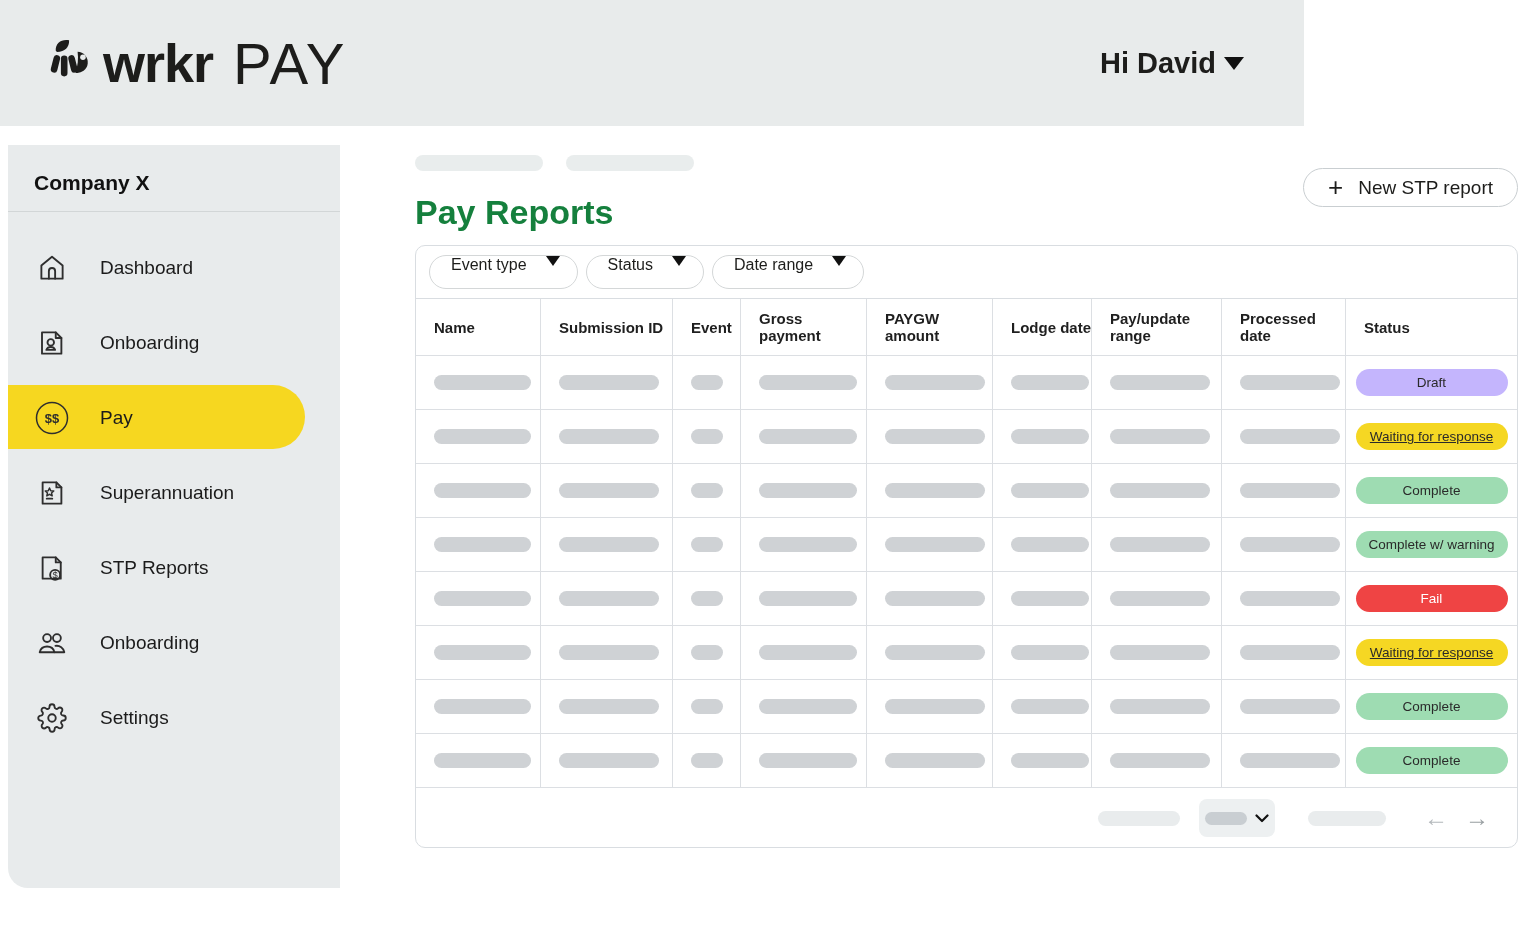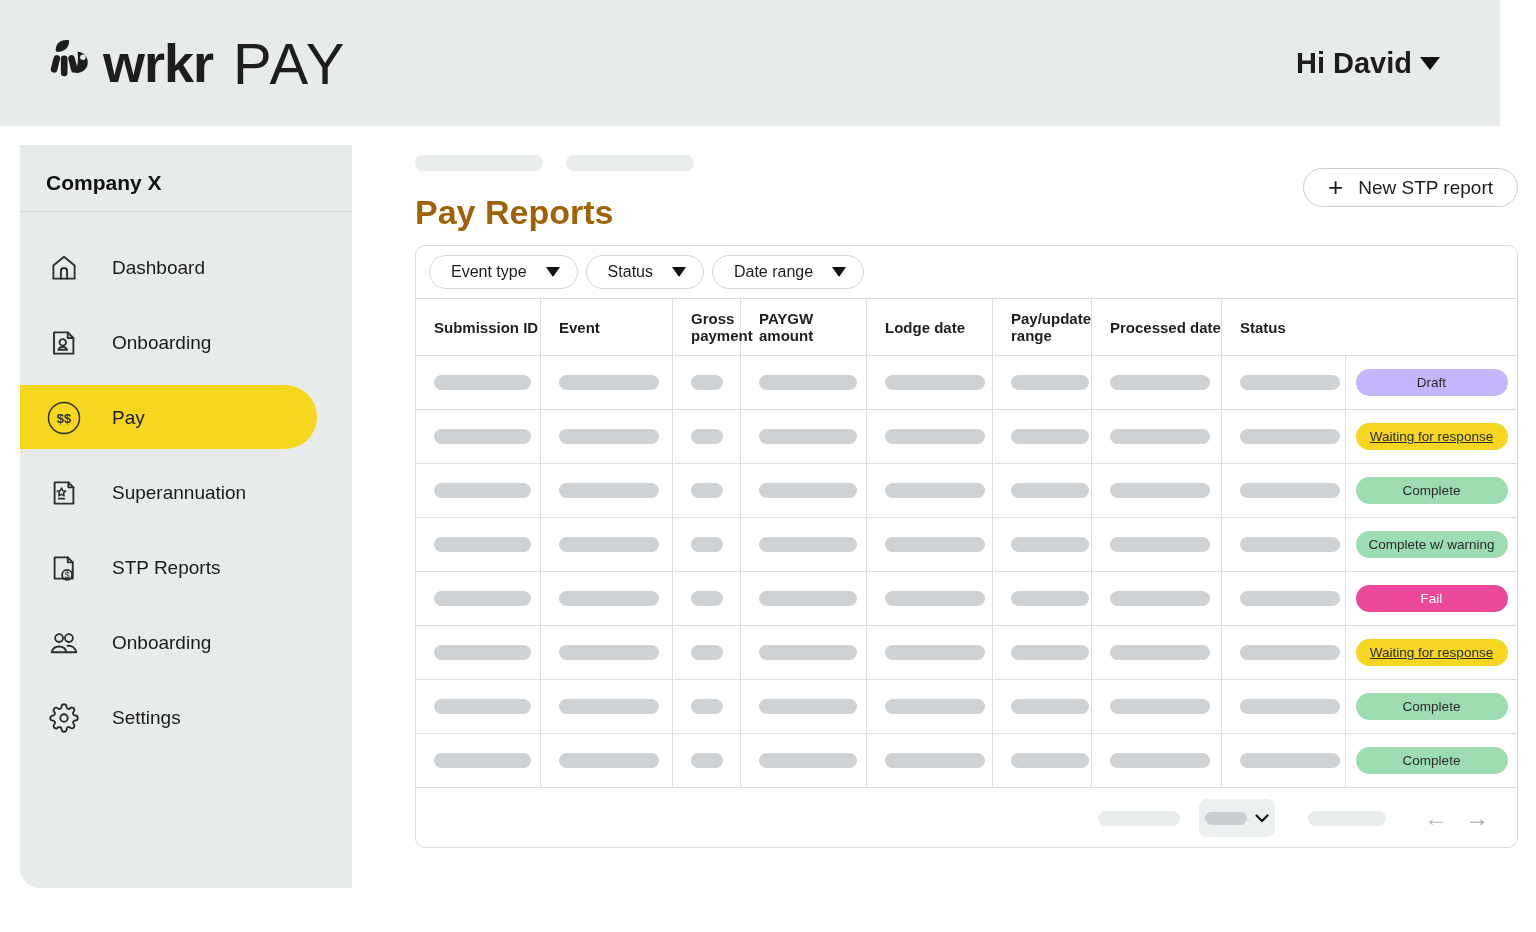--- a/index.html
+++ b/index.html
@@ -1,61 +1,61 @@
 <!DOCTYPE html>
 <html><head>
 <meta charset="utf-8">
 <style>
   * { margin:0; padding:0; box-sizing:border-box; }
   html,body { width:1536px; height:932px; background:#fff; overflow:hidden;
               font-family:"Liberation Sans","DejaVu Sans",sans-serif; color:#1d1d1b; }
 
   
-  .topbar { position:absolute; left:0; top:0; width:1500px; height:126px;
+  .topbar { position:absolute; left:0; top:0; width:1304px; height:126px;
             background:#e8ebeb; display:flex; align-items:center; justify-content:space-between;
             padding:0 60px 0 45px; }
   .logo { display:flex; align-items:center; }
   .logo svg { display:block; }
   .logo .brand { font-size:54px; font-weight:800; letter-spacing:-1px; margin-left:8px; }
   .logo .product { font-size:58px; font-weight:200; letter-spacing:2px; margin-left:20px; color:#1d1d1b; }
   .user-menu { display:flex; align-items:center; gap:8px; cursor:pointer; }
   .user-menu .name { font-size:29px; font-weight:600; }
   .caret-down { width:0; height:0; border-left:10px solid transparent; border-right:10px solid transparent;
                 border-top:13px solid #111; }
 
   
-  .sidebar { position:absolute; left:20px; top:145px; width:332px; height:743px;
+  .sidebar { position:absolute; left:8px; top:145px; width:332px; height:743px;
              background:#e8ebec; border-radius:0 0 0 20px; }
   .company { padding:26px 24px 16px 26px; font-size:21px; font-weight:700; color:#111; }
   .side-divider { height:1px; background:#d2d6d7; width:100%; }
   .nav { padding-top:18px; }
   .nav-item { position:relative; height:75px; display:flex; align-items:center; padding-left:26px; cursor:pointer; }
   .nav-item .hl { display:none; }
   .nav-item.active .hl { display:block; position:absolute; left:0; top:5px; width:297px; height:64px;
                          background:#f6d720; border-radius:0 32px 32px 0; }
   .nav-item .icon { position:relative; width:36px; display:flex; justify-content:center; }
   .nav-item .label { position:relative; margin-left:30px; font-size:19px; color:#1b1b1b; }
   .nav-item svg { stroke:#2e2e2e; fill:none; stroke-width:1.5; stroke-linecap:round; stroke-linejoin:round; }
 
   
   .main { position:absolute; left:415px; top:145px; width:1103px; }
   .crumbs { display:flex; gap:23px; margin-top:10px; }
   .crumb-skel { width:128px; height:16px; border-radius:8px; background:#e9eded; }
-  .page-title { margin-top:22px; font-size:34px; font-weight:700; color:#a16207; }
+  .page-title { margin-top:22px; font-size:34px; font-weight:700; color:#15803d; }
   .new-report-btn { position:absolute; right:0; top:23px; height:39px; padding:0 24px;
                     display:flex; align-items:center; gap:15px; background:#fff;
                     border:1.5px solid #c9ced1; border-radius:20px; font-size:19px; color:#1d1d1b; cursor:pointer; }
   .plus { font-size:26px; font-weight:400; line-height:1; margin-top:-2px; }
 
   
   .card { position:absolute; left:0; top:100px; width:1103px; height:603px;
           border:1px solid #d9dde1; border-radius:10px; background:#fff; }
   .filterbar { height:53px; display:flex; align-items:center; gap:8px; padding-left:13px;
                border-bottom:1px solid #d9dde1; }
-  .filter-pill { height:34px; display:flex; align-items:center; gap:19px; padding:0 17px 0 21px;
+  .filter-pill { height:34px; display:flex; gap:19px; padding:0 17px 0 21px;
                  border:1px solid #d4d7d8; border-radius:17px; background:#fff; font-size:16px; cursor:pointer; }
   .filter-pill .caret { width:0; height:0; border-left:7px solid transparent; border-right:7px solid transparent;
                         border-top:10px solid #111; }
 
   .grid-row { display:grid; grid-template-columns:125px 132px 68px 126px 126px 99px 130px 124px 1fr; }
   .thead { height:57px; border-bottom:1px solid #dcdfe3; }
   .thead .hcell { display:flex; align-items:center; padding-left:18px; font-size:15px; font-weight:700;
                   color:#1f1f1f; border-right:1px solid #dcdfe3; }
   .thead .hcell:last-child { border-right:none; }
 
@@ -64,21 +64,21 @@
   .trow .cell:last-child { border-right:none; }
   .trow .cell.c-event { justify-content:center; padding-left:0; }
   .skel { height:15px; border-radius:7.5px; background:#cfd2d5; }
   .w1{width:97px}.w2{width:100px}.w3{width:32px}.w4{width:98px}.w5{width:100px}.w6{width:78px}.w7{width:100px}.w8{width:100px}
   .cell.c-status { justify-content:center; padding-left:0; }
   .badge { width:152px; height:27px; border-radius:13.5px; display:flex; align-items:center; justify-content:center;
            font-size:13.5px; color:#2a2a2a; }
   .badge-draft   { background:#c4b5fd; }
   .badge-waiting { background:#f5d723;text-decoration:underline; }
   .badge-complete{ background:#9edcb2; }
-  .badge-fail    { background:#ec4899; color:#fff;text-align:right; }
+  .badge-fail    { background:#ef4444; color:#fff;text-align:right; }
 
   .pager { height:60px; display:flex; align-items:center; justify-content:flex-end; padding-right:28px; }
   .pg-skel { height:15px; border-radius:7.5px; background:#e9eced; }
   .pg-skel.a { width:82px; }
   .pg-skel.b { width:78px; margin-left:33px; }
   .page-select { margin-left:19px; width:76px; height:38px; background:#edf0f1; border-radius:8px;
                  display:flex; align-items:center; justify-content:center; gap:8px; cursor:pointer; }
   .page-select .sel-skel { width:42px; height:13px; border-radius:6.5px; background:#c9ced2; }
   .arrow { font-size:24px; line-height:1; margin-left:38px; cursor:pointer; color:#b4b9bc; }
   .arrow.next { margin-left:17px; color:#9aa0a3; }
@@ -223,20 +223,21 @@
         <span>Status</span>
         <span class="caret"></span>
       </div>
       <div class="filter-pill">
         <span>Date range</span>
         <span class="caret"></span>
       </div>
     </div>
 
     <div class="grid-row thead" id="thead">
+        <div class="hcell">Name</div>
         <div class="hcell">Submission ID</div>
         <div class="hcell">Event</div>
         <div class="hcell">Gross payment</div>
         <div class="hcell">PAYGW amount</div>
         <div class="hcell">Lodge date</div>
         <div class="hcell">Pay/update range</div>
         <div class="hcell">Processed date</div>
         <div class="hcell">Status</div>
       </div>
     <div id="tbody">

